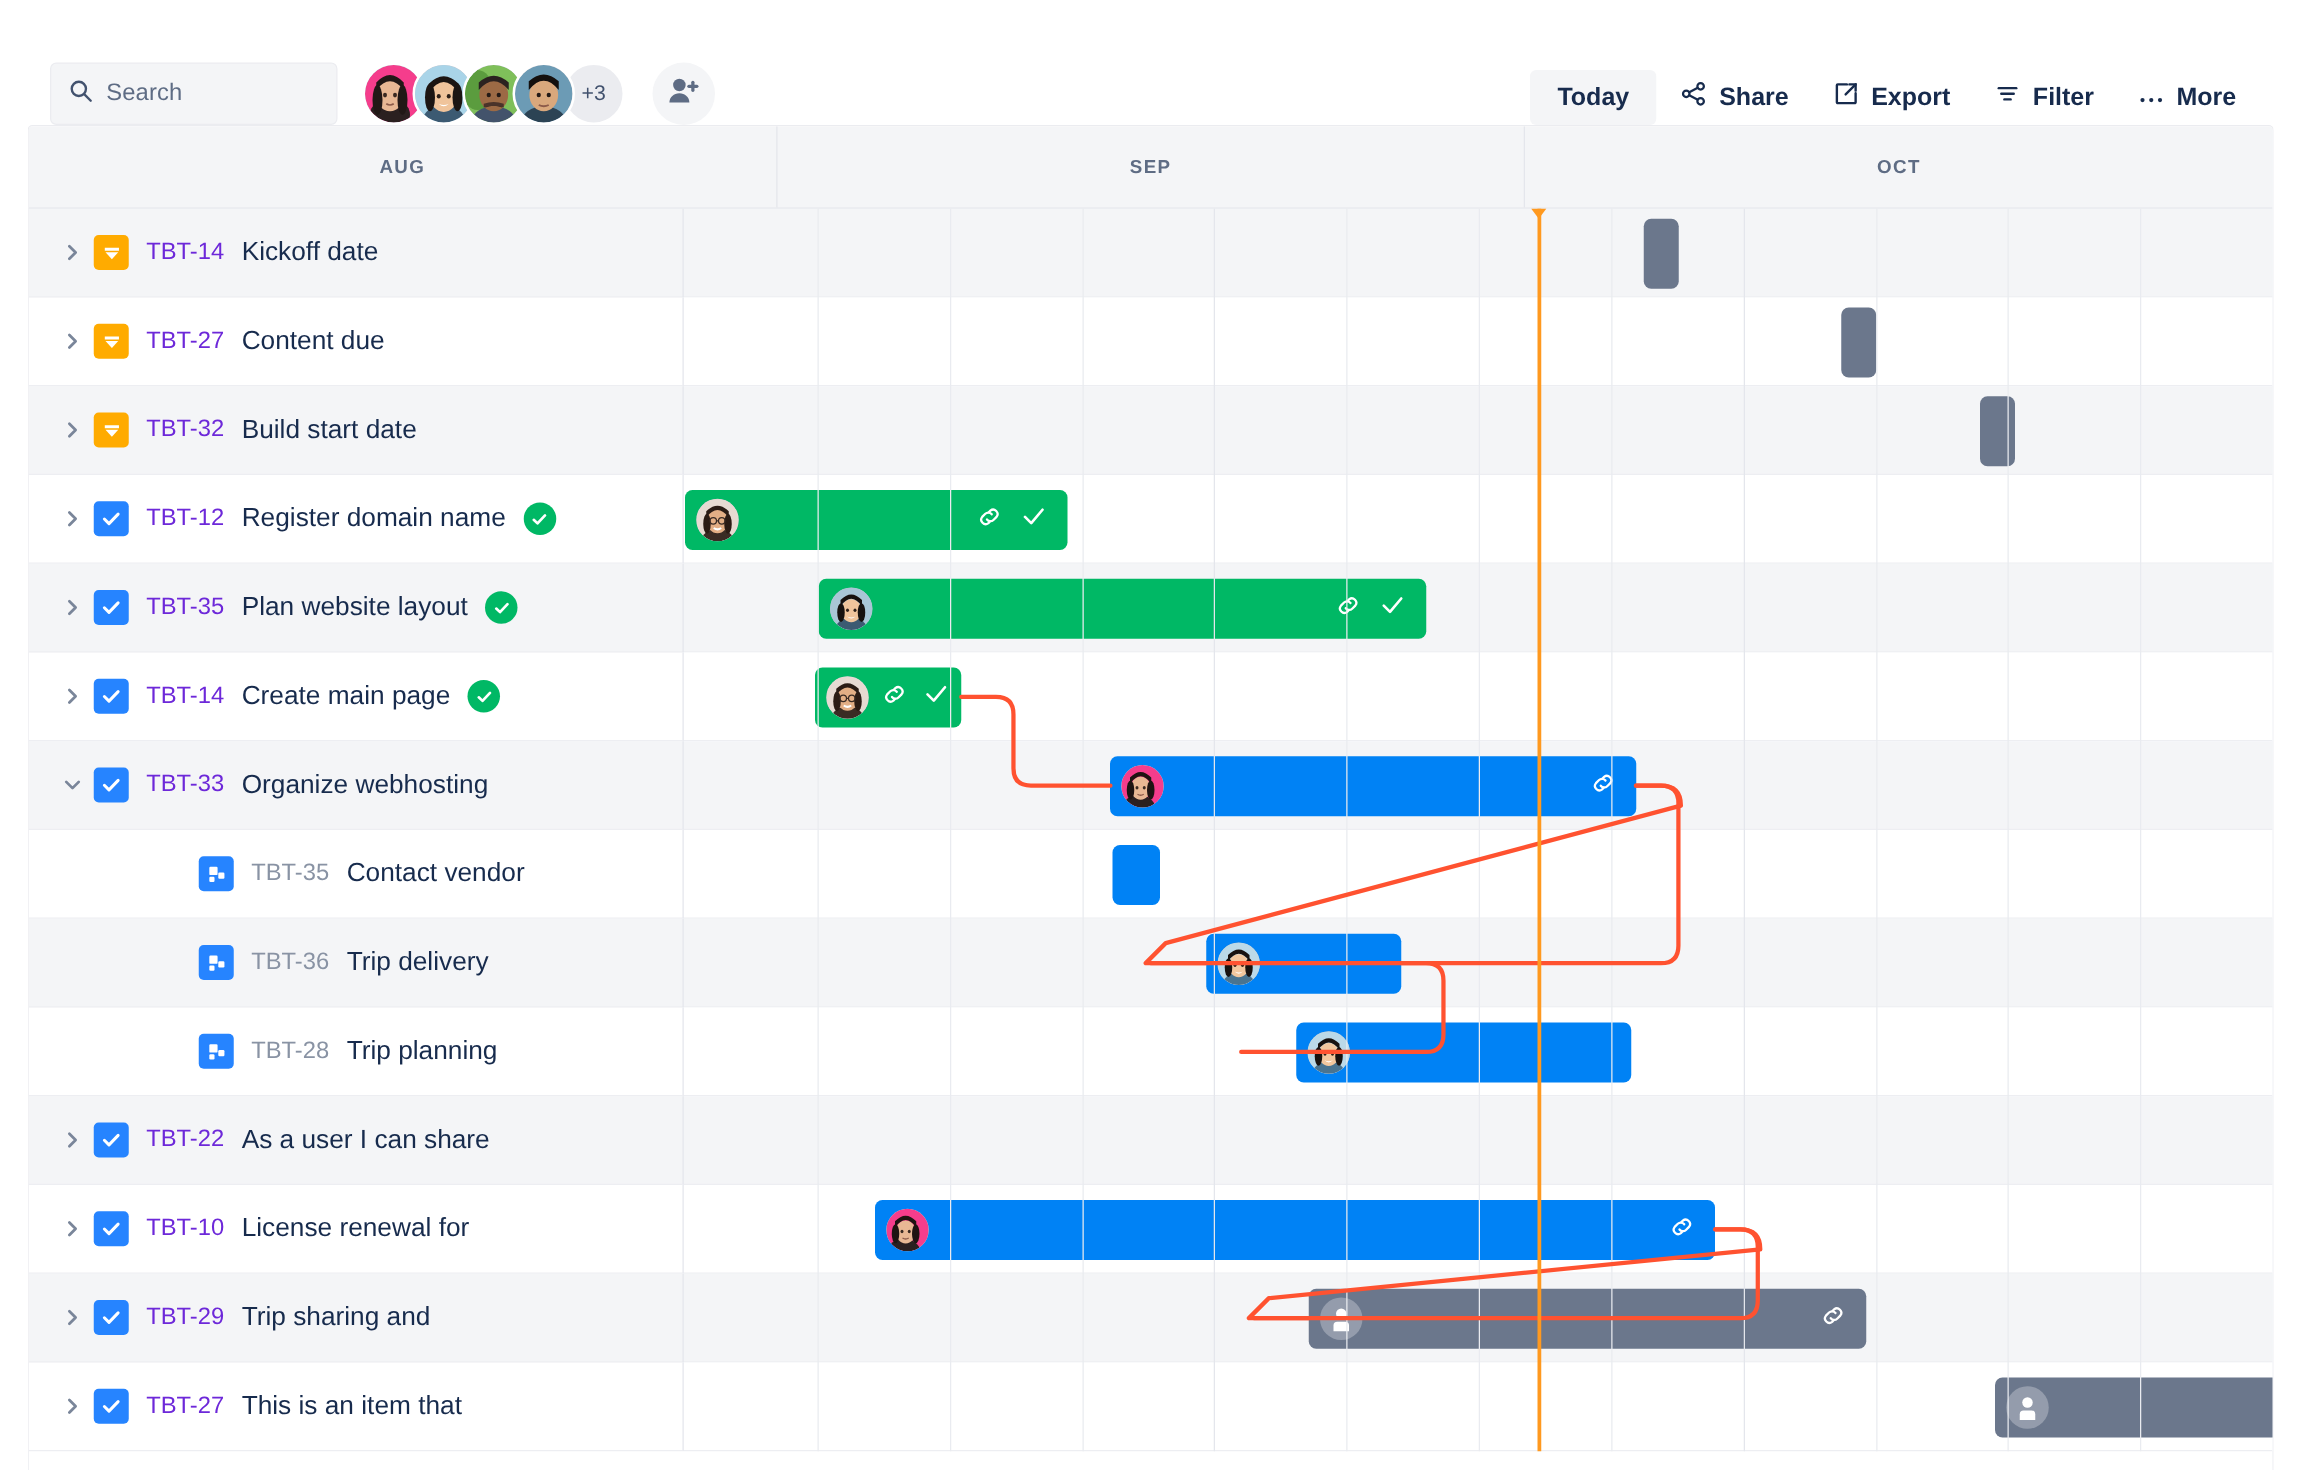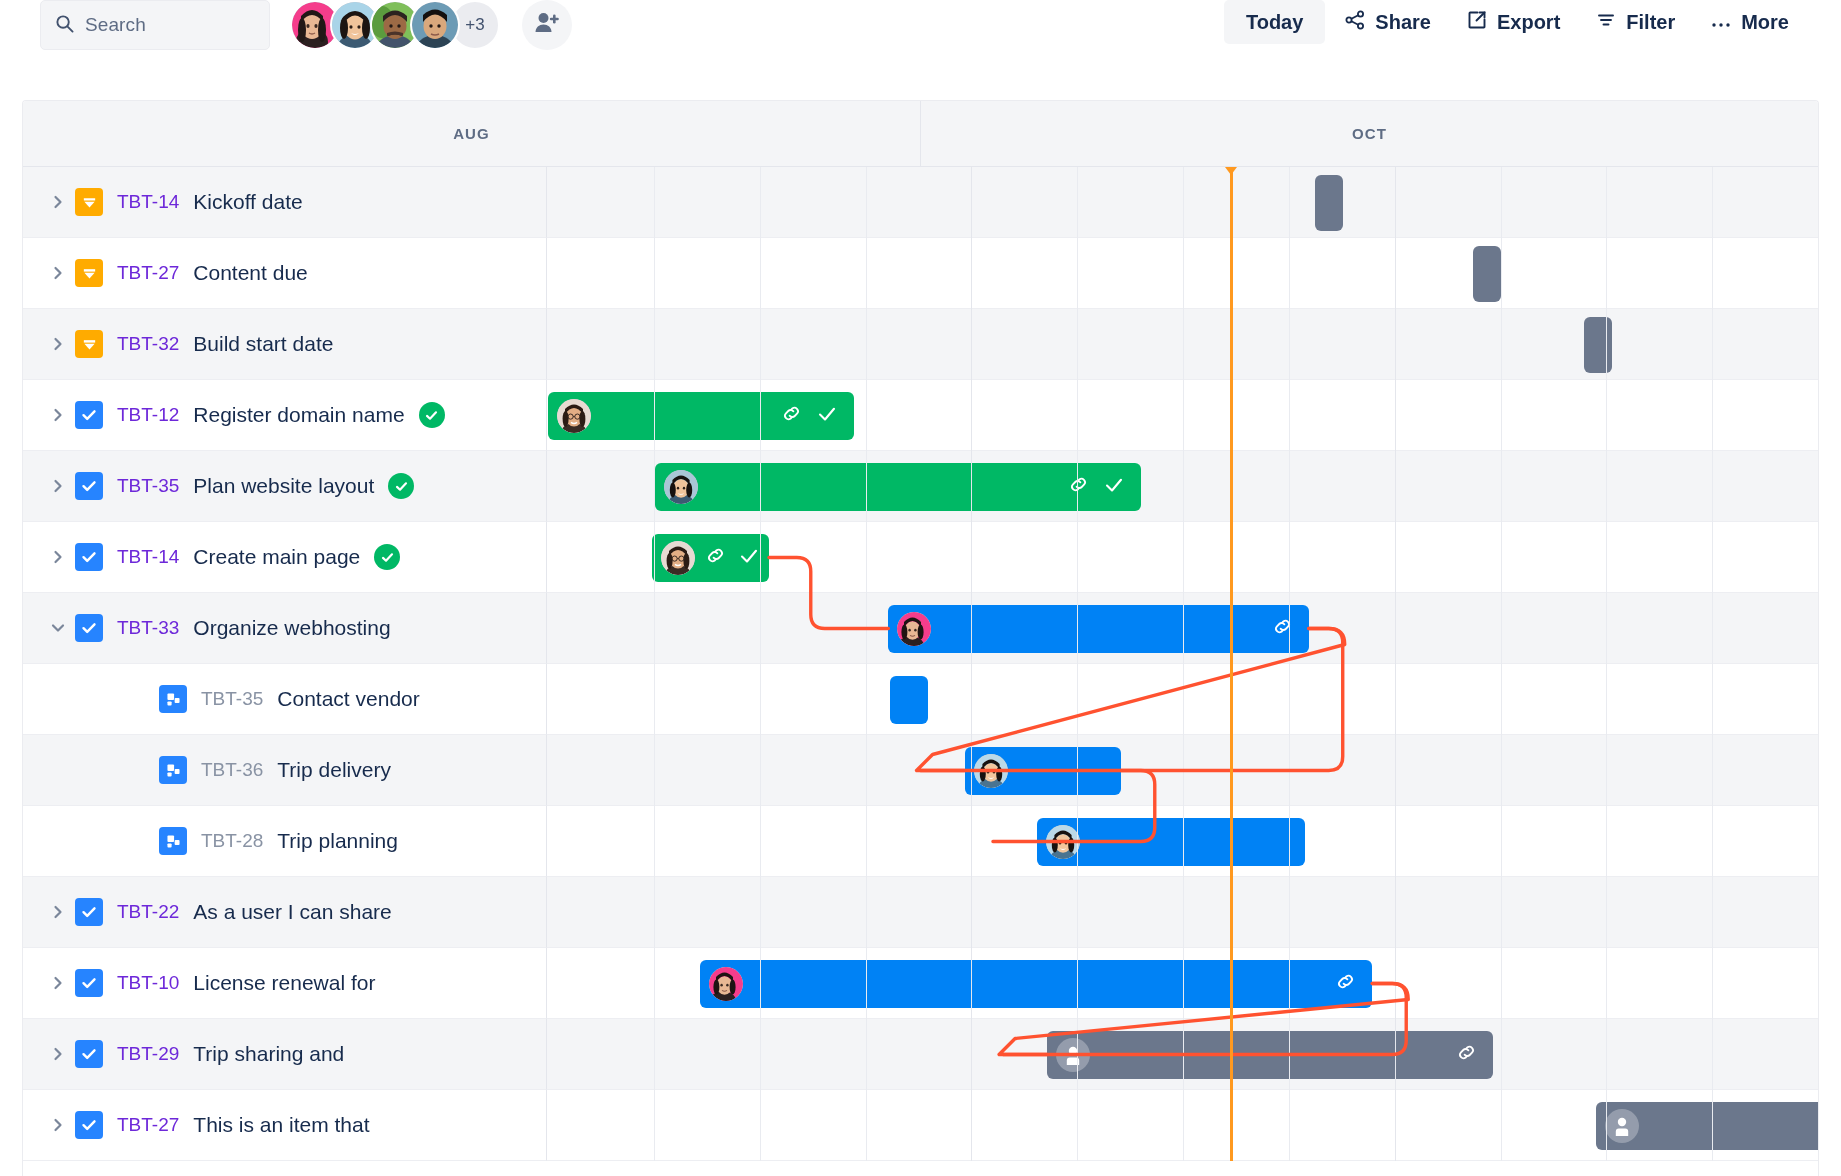--- a/index.html
+++ b/index.html
@@ -8,21 +8,21 @@
     background: #ffffff;
     font-family: "Liberation Sans", "DejaVu Sans", sans-serif;
     overflow: hidden;
     color: #172B4D;
   }
 
   
   .toolbar {
     height: 100px;
     display: flex;
-    align-items: flex-start;
+    align-items: flex-end;
     padding: 0 36px 0 40px;
     background: #fff;
   }
   .search-box {
     width: 230px; height: 50px;
     background: #F4F5F7;
     border: 1px solid #EBECF0;
     border-radius: 5px;
     display: flex; align-items: center;
     padding: 0 14px;
@@ -386,20 +386,21 @@
       <span>More</span>
     </button>
   </div>
 </div>
 
 <div class="gantt">
 
   <div class="head-row">
     <div class="head-months" id="month-headers">
         <div class="head-month">AUG</div>
+        <div class="head-month">SEP</div>
         <div class="head-month">OCT</div>
       </div>
   </div>
 
   <div class="body" id="gantt-body">
     <div id="rows-container">
         <div class="row odd">
           <div class="cell-items">
             <div class="chev">
               <svg width="18" height="18" viewBox="0 0 18 18" fill="none" stroke="#7A869A" stroke-width="2.2" stroke-linecap="round" stroke-linejoin="round">

